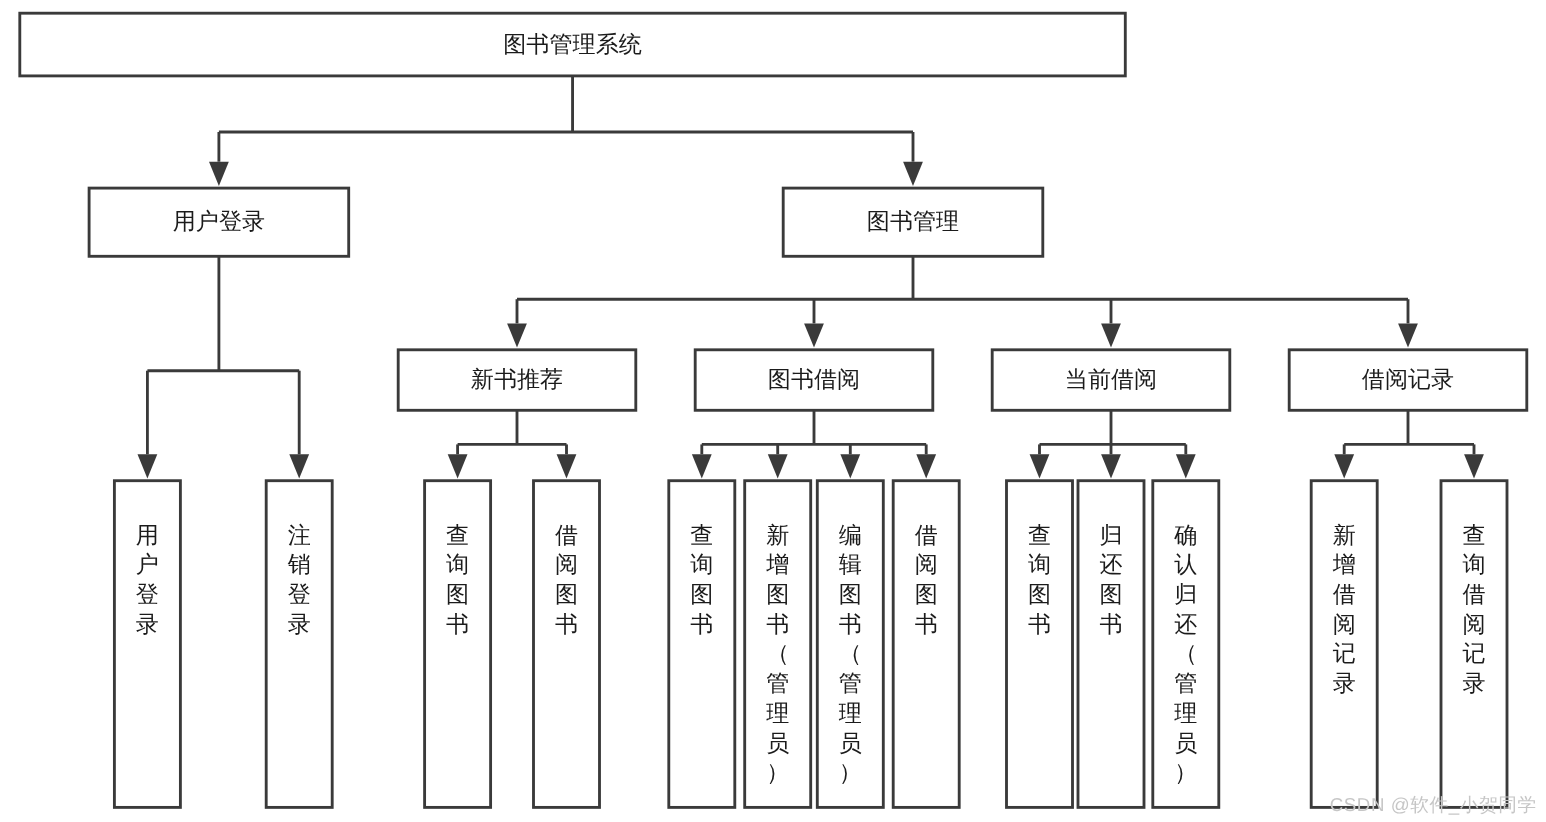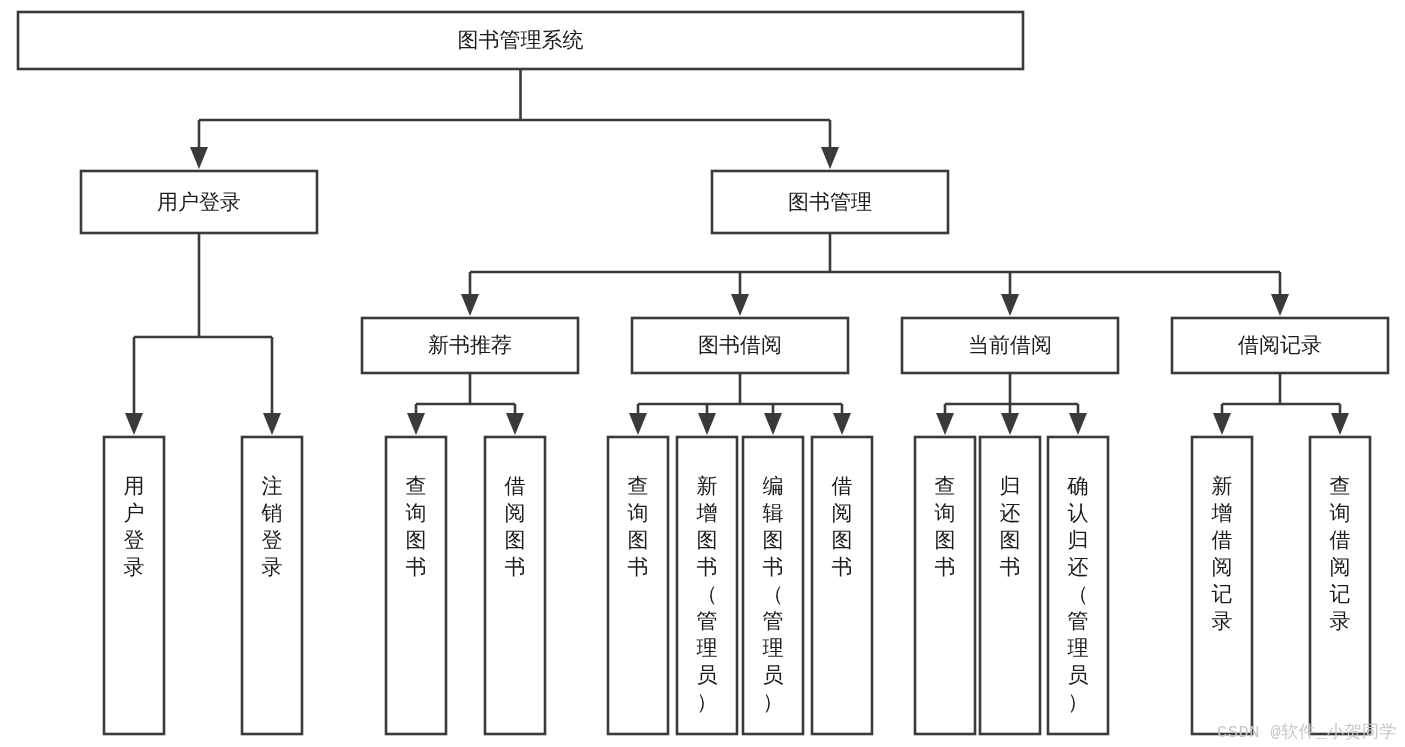--- a/index.html
+++ b/index.html
@@ -39,21 +39,21 @@
     fill: none;
   }
   .arrow-head {
     fill: #3a3a3a;
     stroke: none;
   }
   .watermark {
     position: absolute;
     right: 8px;
     bottom: 4px;
-    font-family: Liberation Mono, monospace;
+    font-family: Liberation Sans, sans-serif;
     font-size: 17px;
     color: #c6c6c6;
     letter-spacing: 0.5px;
     white-space: nowrap;
     user-select: none;
   }
 </style>
 </head>
 <body>
 

